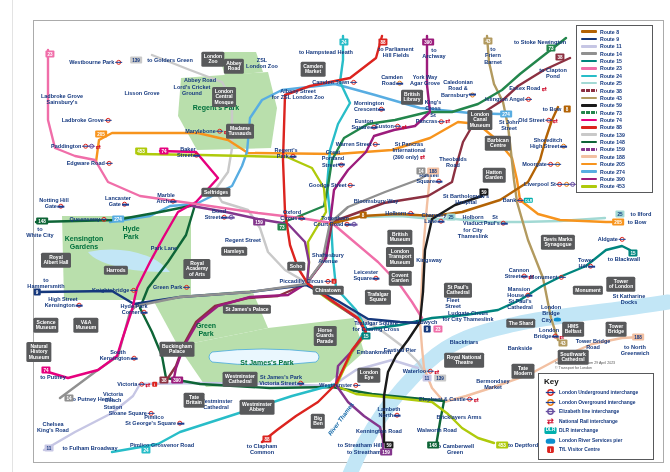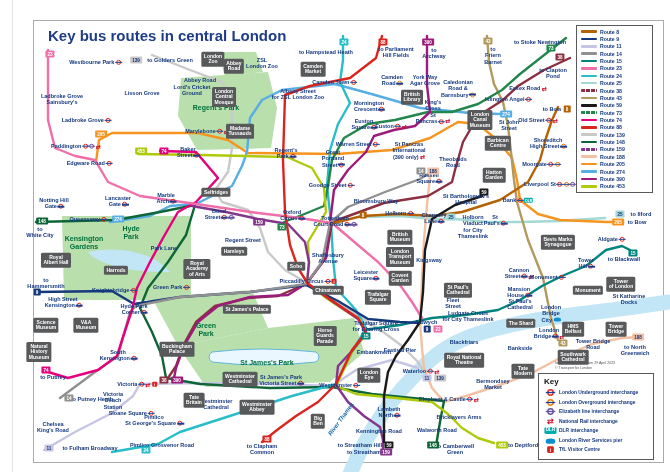--- a/index.html
+++ b/index.html
@@ -395,21 +395,20 @@
       <div class="badge" style="left: 37px; top: 292px; background: rgb(22, 56, 124);">9</div>
       <div class="badge" style="left: 49px; top: 448px; background: rgb(198, 198, 228); color: rgb(20, 56, 127);">11</div>
       <div class="badge" style="left: 146px; top: 450px; background: rgb(40, 189, 200);">24</div>
       <div class="badge" style="left: 267px; top: 439px; background: rgb(220, 36, 31);">88</div>
       <div class="badge" style="left: 389px; top: 445px; background: rgb(26, 26, 26);">59</div>
       <div class="badge" style="left: 386px; top: 452px; background: rgb(132, 54, 141);">159</div>
       <div class="badge" style="left: 433px; top: 445px; background: rgb(14, 101, 55);">148</div>
       <div class="badge" style="left: 502px; top: 445px; background: rgb(175, 202, 11);">453</div>
       <div class="rivertxt" style="left: 341px; top: 419px;">River Thames</div>
     </div>
-  <div id="title">Key bus routes in central London</div>
   <div id="legend">
       <div class="lrow">
         <div class="sw" style="background: rgb(179, 99, 5);"></div>
         <span>Route 8</span>
       </div>
       <div class="lrow">
         <div class="sw" style="background: rgb(22, 56, 124);"></div>
         <span>Route 9</span>
       </div>
       <div class="lrow">

